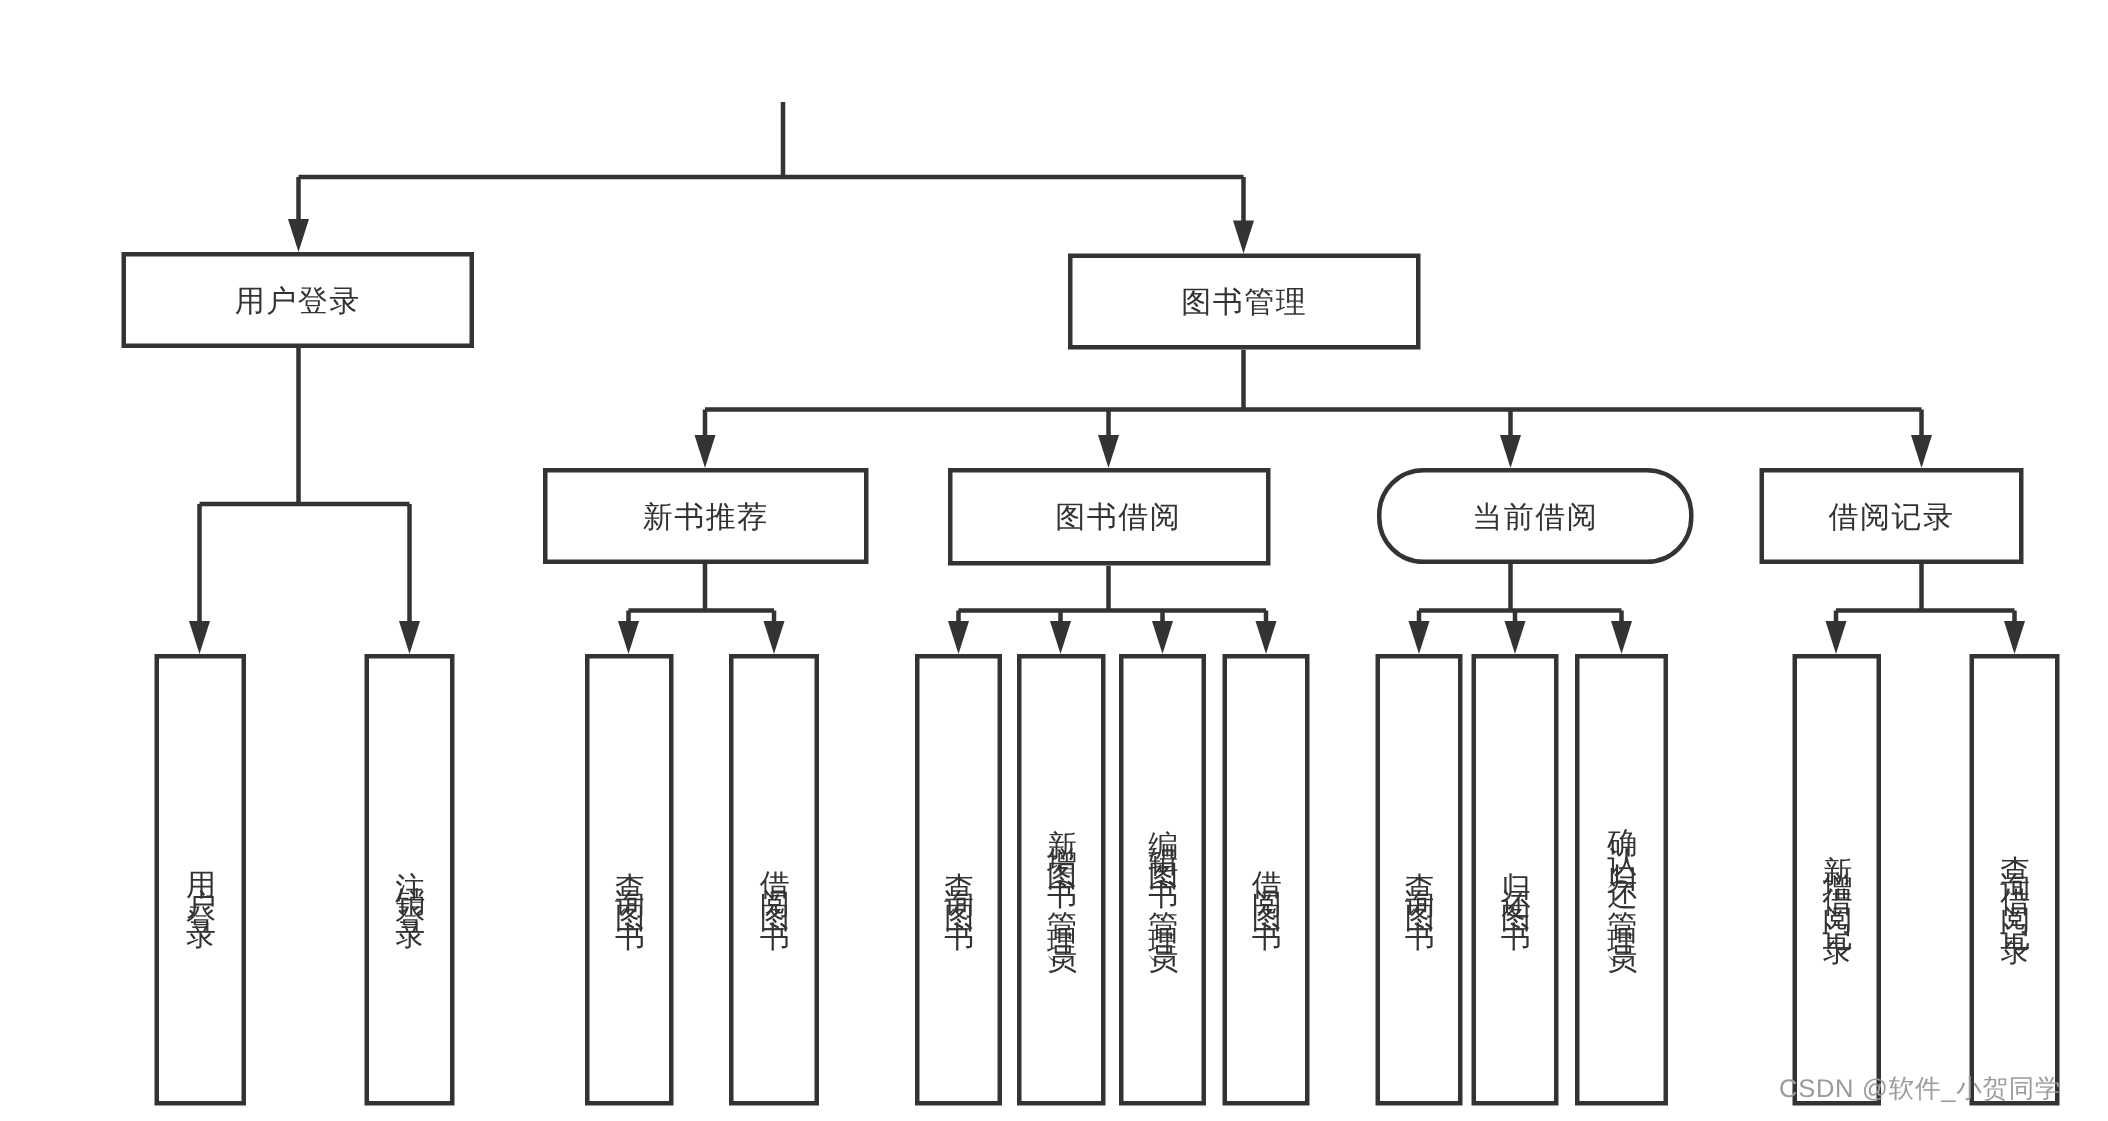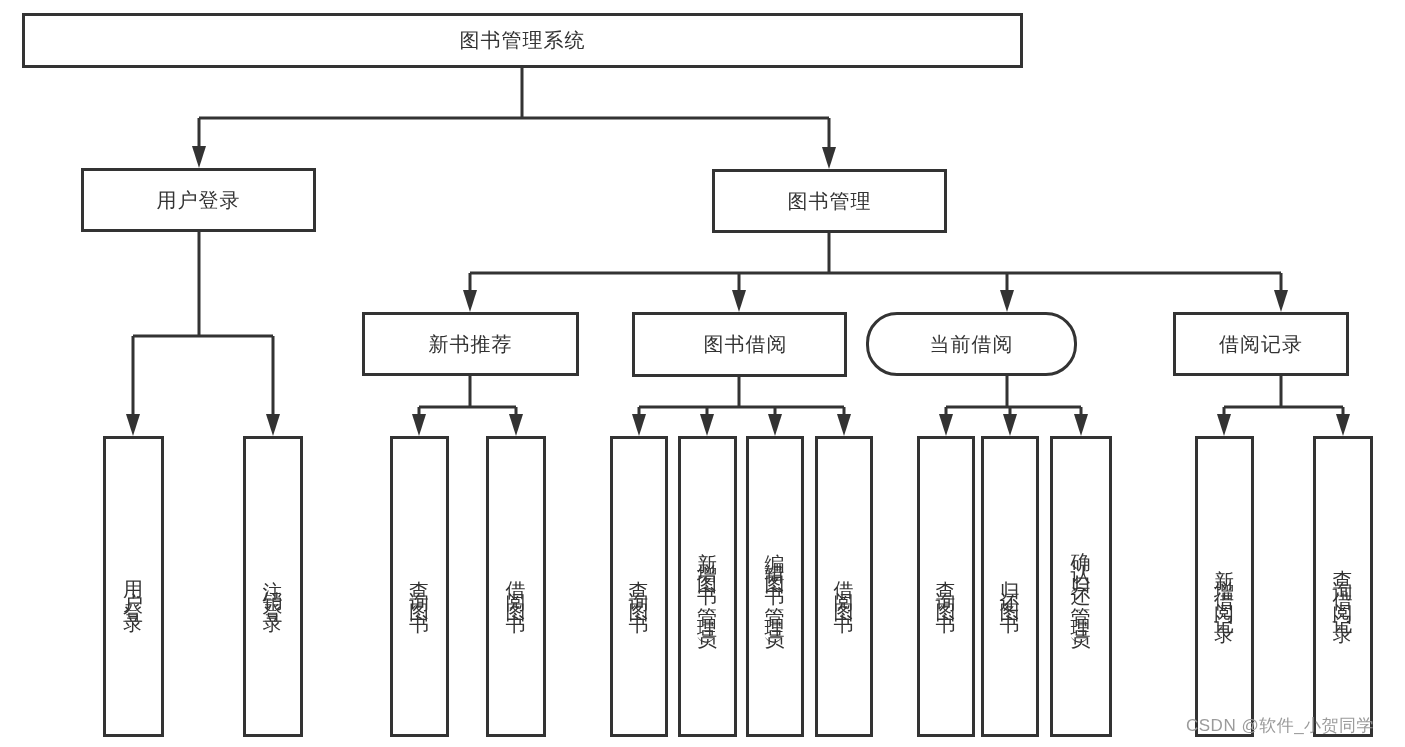--- a/index.html
+++ b/index.html
@@ -98,28 +98,27 @@
       <polygon points="1003,414 1017,414 1010,436"></polygon>
       <polygon points="1074,414 1088,414 1081,436"></polygon>
     </g>
     <g>
       <path d="M1281 376 V407 M1224 407 H1343 M1224 407 V418 M1343 407 V418"></path>
       <polygon points="1217,414 1231,414 1224,436"></polygon>
       <polygon points="1336,414 1350,414 1343,436"></polygon>
     </g>
   </svg>
 
-  <div class="node" style="left:22px; top:13px; width:1001px; height:55px;">图书管理系统</div>
 
   <div class="node" style="left:81px; top:168px; width:235px; height:64px;">用户登录</div>
   <div class="node" style="left:712px; top:169px; width:235px; height:64px;">图书管理</div>
 
   <div class="node" style="left:362px; top:312px; width:217px; height:64px;">新书推荐</div>
   <div class="node" style="left:632px; top:312px; width:215px; height:65px;padding-left:12px;">图书借阅</div>
-  <div class="node" style="left:866px; top:312px; width:211px; height:64px;border-radius:31px;">当前借阅</div>
+  <div class="node" style="left:918px; top:312px; width:211px; height:64px;border-radius:31px;">当前借阅</div>
   <div class="node" style="left:1173px; top:312px; width:176px; height:64px;">借阅记录</div>
 
   <div class="node vnode" style="left:103px; top:436px; width:61px; height:301px;">用户登录</div>
   <div class="node vnode" style="left:243px; top:436px; width:60px; height:301px;">注销登录</div>
 
   <div class="node vnode" style="left:390px; top:436px; width:59px; height:301px;">查询图书</div>
   <div class="node vnode" style="left:486px; top:436px; width:60px; height:301px;">借阅图书</div>
 
   <div class="node vnode" style="left:610px; top:436px; width:58px; height:301px;">查询图书</div>
   <div class="node vnode" style="left:678px; top:436px; width:59px; height:301px;">新增图书（管理员）</div>

